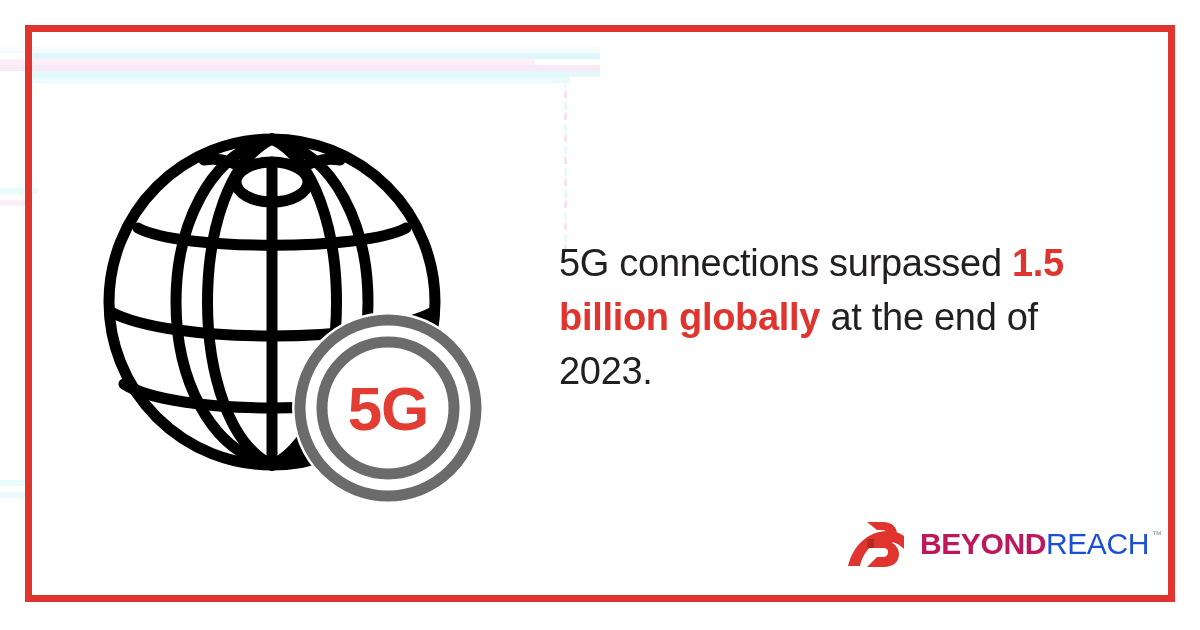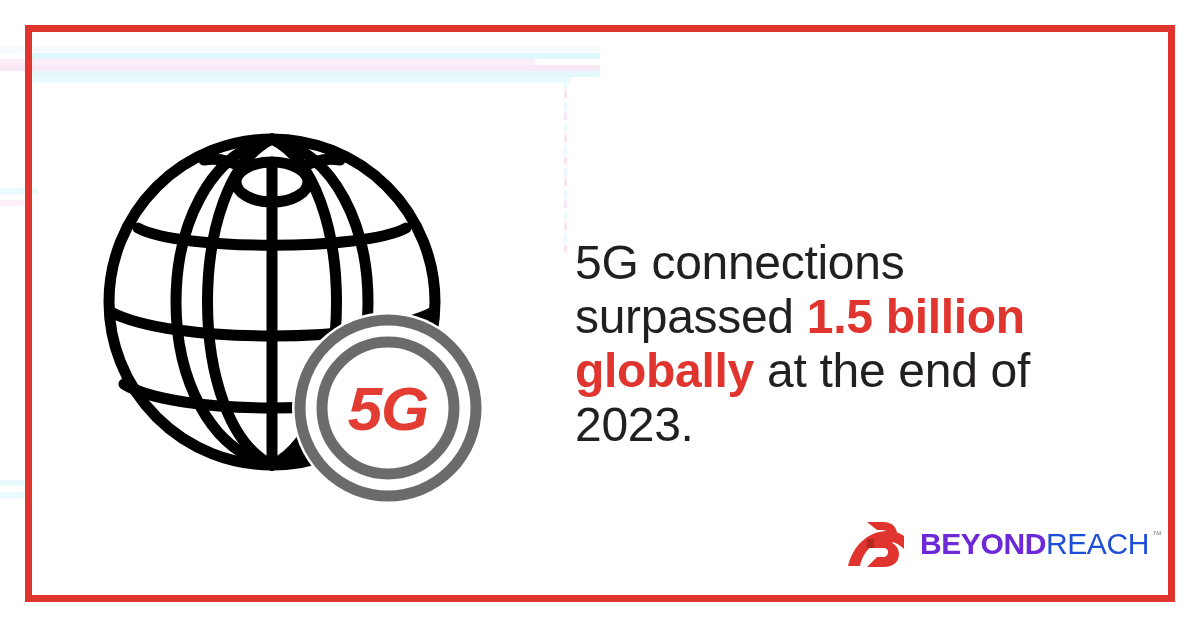--- a/index.html
+++ b/index.html
@@ -67,36 +67,34 @@
     pointer-events: none;
   }
 
   
   .globe-wrap {
     position: absolute;
     left: 100px;
     top: 120px;
     width: 390px;
     height: 385px;
-    font-style: italic;
   }
   .globe-svg { display: block; width: 390px; height: 385px; }
 
   
   .headline {
     position: absolute;
     left: 559px;
     top: 236px;
     width: 560px;
-    font-size: 48px;
+    font-size: 38px;
     line-height: 54px;
     letter-spacing: -0.3px;
     color: #221f20;
     font-weight: 400;
-    margin-left: 16px;
   }
   .headline .hl {
     color: var(--brand-red, #dc3c34);
     font-weight: 700;
   }
 
   
   .brand {
     position: absolute;
     left: 847px;
@@ -109,21 +107,21 @@
   .brand-mark { width: 58px; height: 50px; display: block; }
   .brand-text {
     display: flex;
     align-items: baseline;
     font-size: 30px;
     letter-spacing: -0.4px;
     white-space: nowrap;
   }
   .brand-bold {
     font-weight: 700;
-    color: #6d28d9;
+    color: #be185d;
   }
   .brand-light {
     font-weight: 400;
     color: #1d4ed8;
   }
   .brand-tm {
     font-size: 10px;
     color: #8d8d8f;
     font-weight: 400;
     position: relative;

